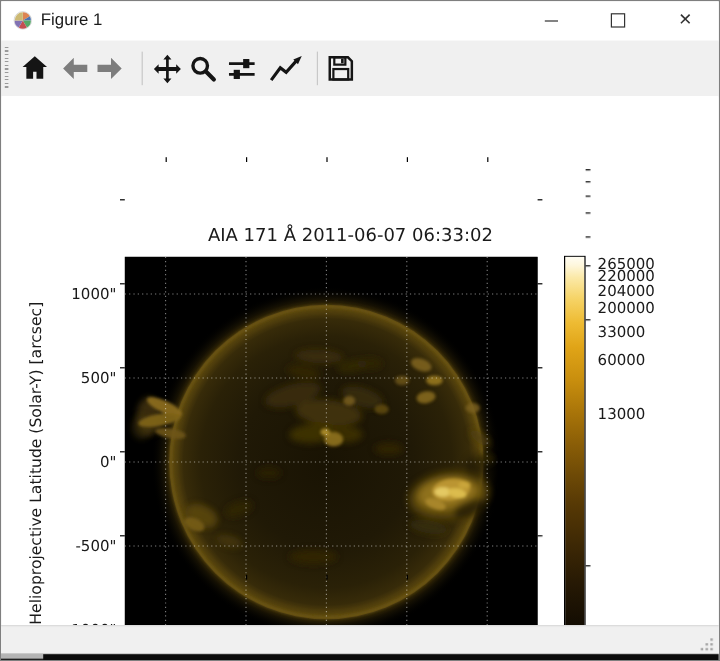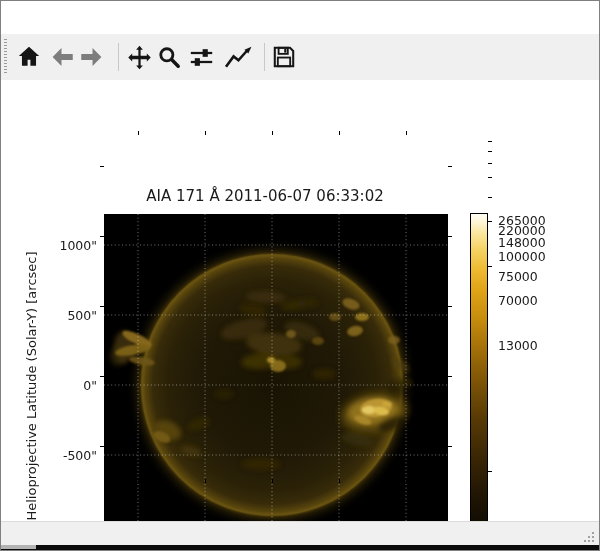--- a/index.html
+++ b/index.html
@@ -18,21 +18,21 @@
   .glyph-max{width:10px;height:10px;border:1px solid #333;}
   .glyph-close{font-size:14px;color:#333;line-height:1;}
   
   .toolbar{position:absolute;left:0;top:33px;width:100%;height:46px;background:#f0f0f0;border-bottom:1px solid #d4d4d4;}
   .tb-grip{position:absolute;left:3px;top:5px;width:3px;height:36px;
     background:repeating-linear-gradient(to bottom,#9a9a9a 0 1px,transparent 1px 3px);}
   .tb-btn{position:absolute;top:8px;width:30px;height:30px;display:flex;align-items:center;justify-content:center;}
   .tb-sep{position:absolute;top:9px;width:1px;height:28px;background:#c8c8c8;}
   
   .canvas{position:absolute;left:0;top:79px;width:100%;height:441px;background:#fff;}
-  .fig-title{position:absolute;left:264px;top:107px;transform:translateX(-50%);font-size:15px;color:#1a1a1a;white-space:nowrap;}
+  .fig-title{position:absolute;left:291px;top:107px;transform:translateX(-50%);font-size:15px;color:#1a1a1a;white-space:nowrap;}
   .ylabel{position:absolute;left:30px;top:306px;transform:translate(-50%,-50%) rotate(-90deg);font-size:13px;color:#1a1a1a;white-space:nowrap;}
   .plot-area{position:absolute;left:103px;top:134px;width:344px;height:344px;background:#000;}
   .tickmark{position:absolute;background:#000;}
   .ytick-label{position:absolute;left:38px;width:58px;text-align:right;font-size:12.5px;color:#1a1a1a;transform:translateY(-50%);}
   .yt0{top:165px}.yt1{top:235px}.yt2{top:305px}.yt3{top:375px}.yt4{top:445px}
   
   .colorbar{position:absolute;left:469px;top:133px;width:18px;height:345px;border:1px solid #000;box-sizing:border-box;
     background:linear-gradient(to top,
       #000000 0%,#120c02 10%,#251804 20%,#3d2805 30%,#573905 40%,#6e4a06 47%,
       #8c5f07 55%,#a87409 62%,#c88e0e 70%,#e0a417 78%,#eebb33 84%,#f6d468 90%,
@@ -43,20 +43,41 @@
   .statusbar{position:absolute;left:0;top:520px;width:100%;height:24px;background:#f0f0f0;border-top:1px solid #dcdcdc;}
   .resize-grip{position:absolute;right:3px;bottom:2px;}
   .bottomstrip{position:absolute;left:0;top:544px;width:100%;height:7px;background:#0b0b0b;}
   .bottomstrip .shadow-left{position:absolute;left:0;top:0;width:35px;height:4px;background:#b3b3b3;}
 </style>
 </head>
 <body>
 
 <div class="window">
 
+  <div class="titlebar">
+    <svg class="app-icon" width="16" height="16" viewBox="0 0 16 16">
+      <circle cx="8" cy="8" r="7.3" fill="#fff" stroke="#c9c9c9" stroke-width="0.6"></circle>
+      <path d="M8 8 L8 1.2 A6.8 6.8 0 0 1 13.9 4.6 Z" fill="#dd8452"></path>
+      <path d="M8 8 L13.9 4.6 A6.8 6.8 0 0 1 14.8 8 Z" fill="#4c72b0"></path>
+      <path d="M8 8 L14.8 8 A6.8 6.8 0 0 1 11.4 13.9 Z" fill="#55a868"></path>
+      <path d="M8 8 L11.4 13.9 A6.8 6.8 0 0 1 4.6 13.9 Z" fill="#c44e52"></path>
+      <path d="M8 8 L4.6 13.9 A6.8 6.8 0 0 1 1.2 8 Z" fill="#8172b3"></path>
+      <path d="M8 8 L1.2 8 A6.8 6.8 0 0 1 8 1.2 Z" fill="#ccb974"></path>
+    </svg>
+    <span class="win-title">Figure 1</span>
+    <div class="winbtn min">
+        <div class="glyph-min"></div>
+      </div>
+    <div class="winbtn max">
+        <div class="glyph-max"></div>
+      </div>
+    <div class="winbtn close">
+        <span class="glyph-close">✕</span>
+      </div>
+  </div>
 
   <div class="toolbar">
     <div class="tb-grip"></div>
 
     <div class="tb-btn" style="left:13px">
       <svg width="26" height="26" viewBox="0 0 24 24">
         <path d="M12 2.6 2.6 11h2.9v9h5.2v-5.4h2.6V20h5.2v-9h2.9z" fill="#151515"></path>
       </svg>
     </div>
     <div class="tb-btn" style="left:47px">
@@ -223,24 +244,24 @@
 
     <span class="ytick-label yt0">1000"</span>
     <span class="ytick-label yt1">500"</span>
     <span class="ytick-label yt2">0"</span>
     <span class="ytick-label yt3">-500"</span>
     <span class="ytick-label yt4">-1000"</span>
 
     <div class="colorbar"></div>
     <span class="ctick-label ct0">265000</span>
     <span class="ctick-label ct1">220000</span>
-    <span class="ctick-label ct2">148000</span>
-    <span class="ctick-label ct3">100000</span>
-    <span class="ctick-label ct4">75000</span>
-    <span class="ctick-label ct5">70000</span>
+    <span class="ctick-label ct2">204000</span>
+    <span class="ctick-label ct3">200000</span>
+    <span class="ctick-label ct4">33000</span>
+    <span class="ctick-label ct5">60000</span>
     <span class="ctick-label ct6">13000</span>
     <span class="ctick-label ct7">0</span>
   </div>
 
   <div class="statusbar">
     <svg class="resize-grip" width="13" height="13">
       <g fill="#a2a2a2">
         <rect x="9" y="1" width="2" height="2"></rect>
         <rect x="9" y="5" width="2" height="2"></rect>
         <rect x="5" y="5" width="2" height="2"></rect>

